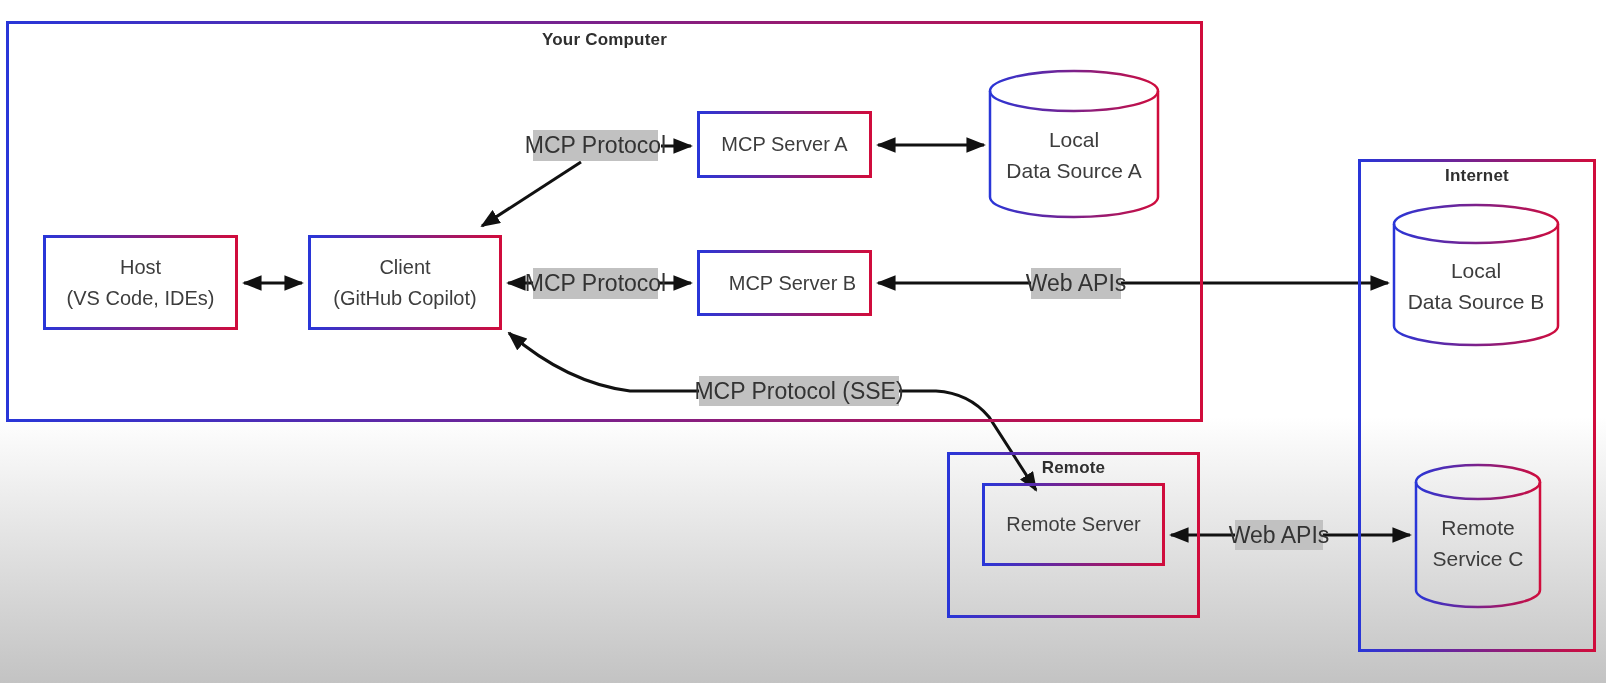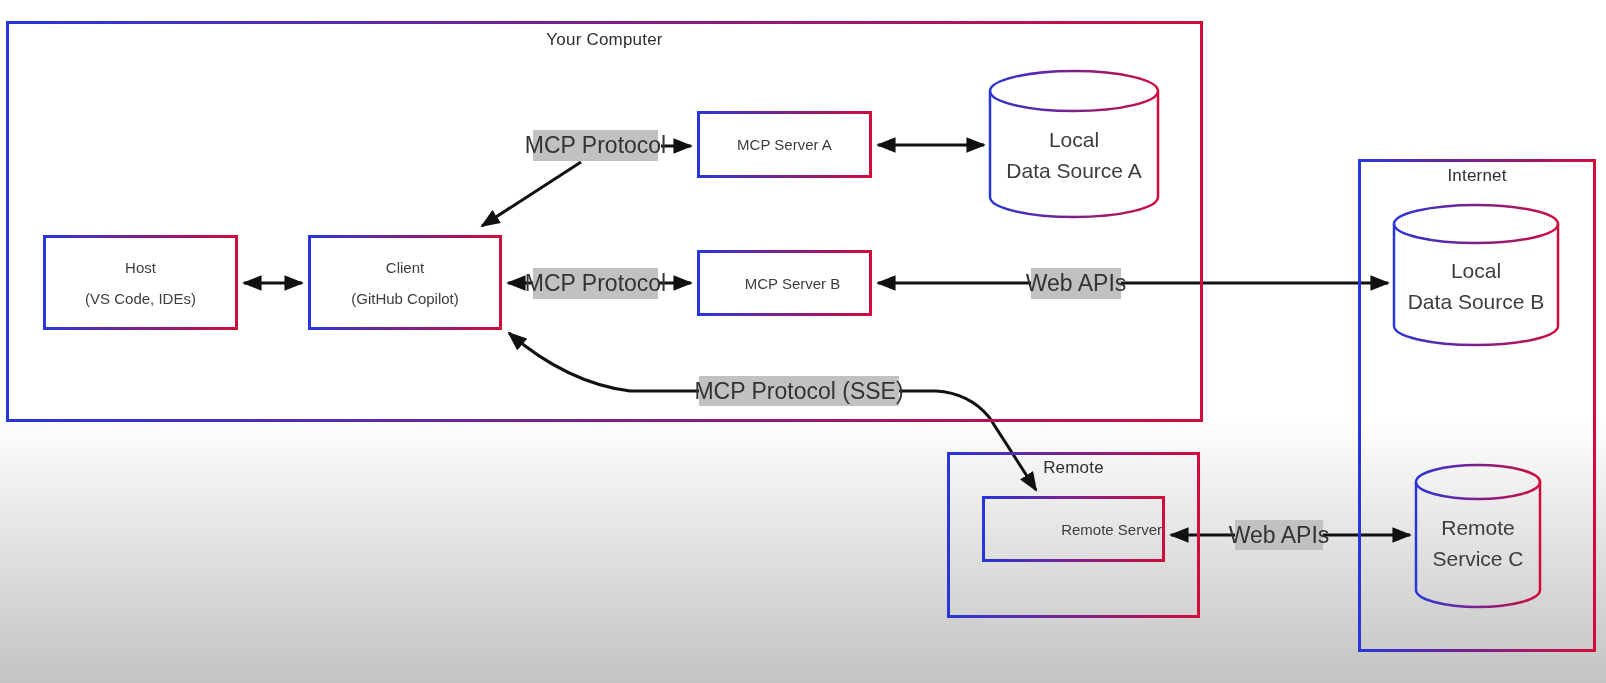--- a/index.html
+++ b/index.html
@@ -9,32 +9,33 @@
     overflow:hidden;
     font-family:"Liberation Sans", sans-serif;
     background:linear-gradient(180deg,#ffffff 0%,#ffffff 61%,#ececec 73%,#c3c3c3 100%);
   }
   .stage svg.wires{position:absolute;left:0;top:0;width:1606px;height:683px;}
   .group{
     position:absolute;
     border:3px solid transparent;
     border-image:linear-gradient(90deg,#2936d8 0%,#d00c3c 100%) 1;
     box-sizing:border-box;
+    font-weight:bold;
   }
   .group-title{
     position:absolute;left:0;right:0;text-align:center;
     font-size:17px;color:#2f2f2f;letter-spacing:.2px;
   }
   .node{
     position:absolute;
     border:3px solid transparent;
     border-image:linear-gradient(90deg,#2936d8 0%,#d00c3c 100%) 1;
     box-sizing:border-box;
     display:flex;flex-direction:column;align-items:center;justify-content:center;
-    font-size:15px;color:#3d3d3d;text-align:center;line-height:31px;
+    font-size:20px;color:#3d3d3d;text-align:center;line-height:31px;
     background:transparent;
   }
   .lbl{
     position:absolute;
     background:#c1c1c1;
     display:flex;align-items:center;justify-content:center;
     font-size:23px;color:#333;white-space:nowrap;
     box-sizing:border-box;
   }
   .cyl-text{
@@ -108,21 +109,21 @@
   </div>
 
   <div class="node" style="left:697px;top:111px;width:175px;height:67px;">
     <span>MCP Server A</span>
   </div>
 
   <div class="node" style="left:697px;top:250px;width:175px;height:66px;padding-left:16px;">
     <span>MCP Server B</span>
   </div>
 
-  <div class="node" style="left:982px;top:496px;width:183px;height:66px;align-items:flex-end;">
+  <div class="node" style="left:982px;top:483px;width:183px;height:83px;">
     <span>Remote Server</span>
   </div>
 
   <div class="cyl-text" style="left:990px;top:124px;width:168px;">
     <span style="display:block">Local</span>
     <span style="display:block">Data Source A</span>
   </div>
 
   <div class="cyl-text" style="left:1394px;top:255px;width:164px;">
     <span style="display:block">Local</span>

